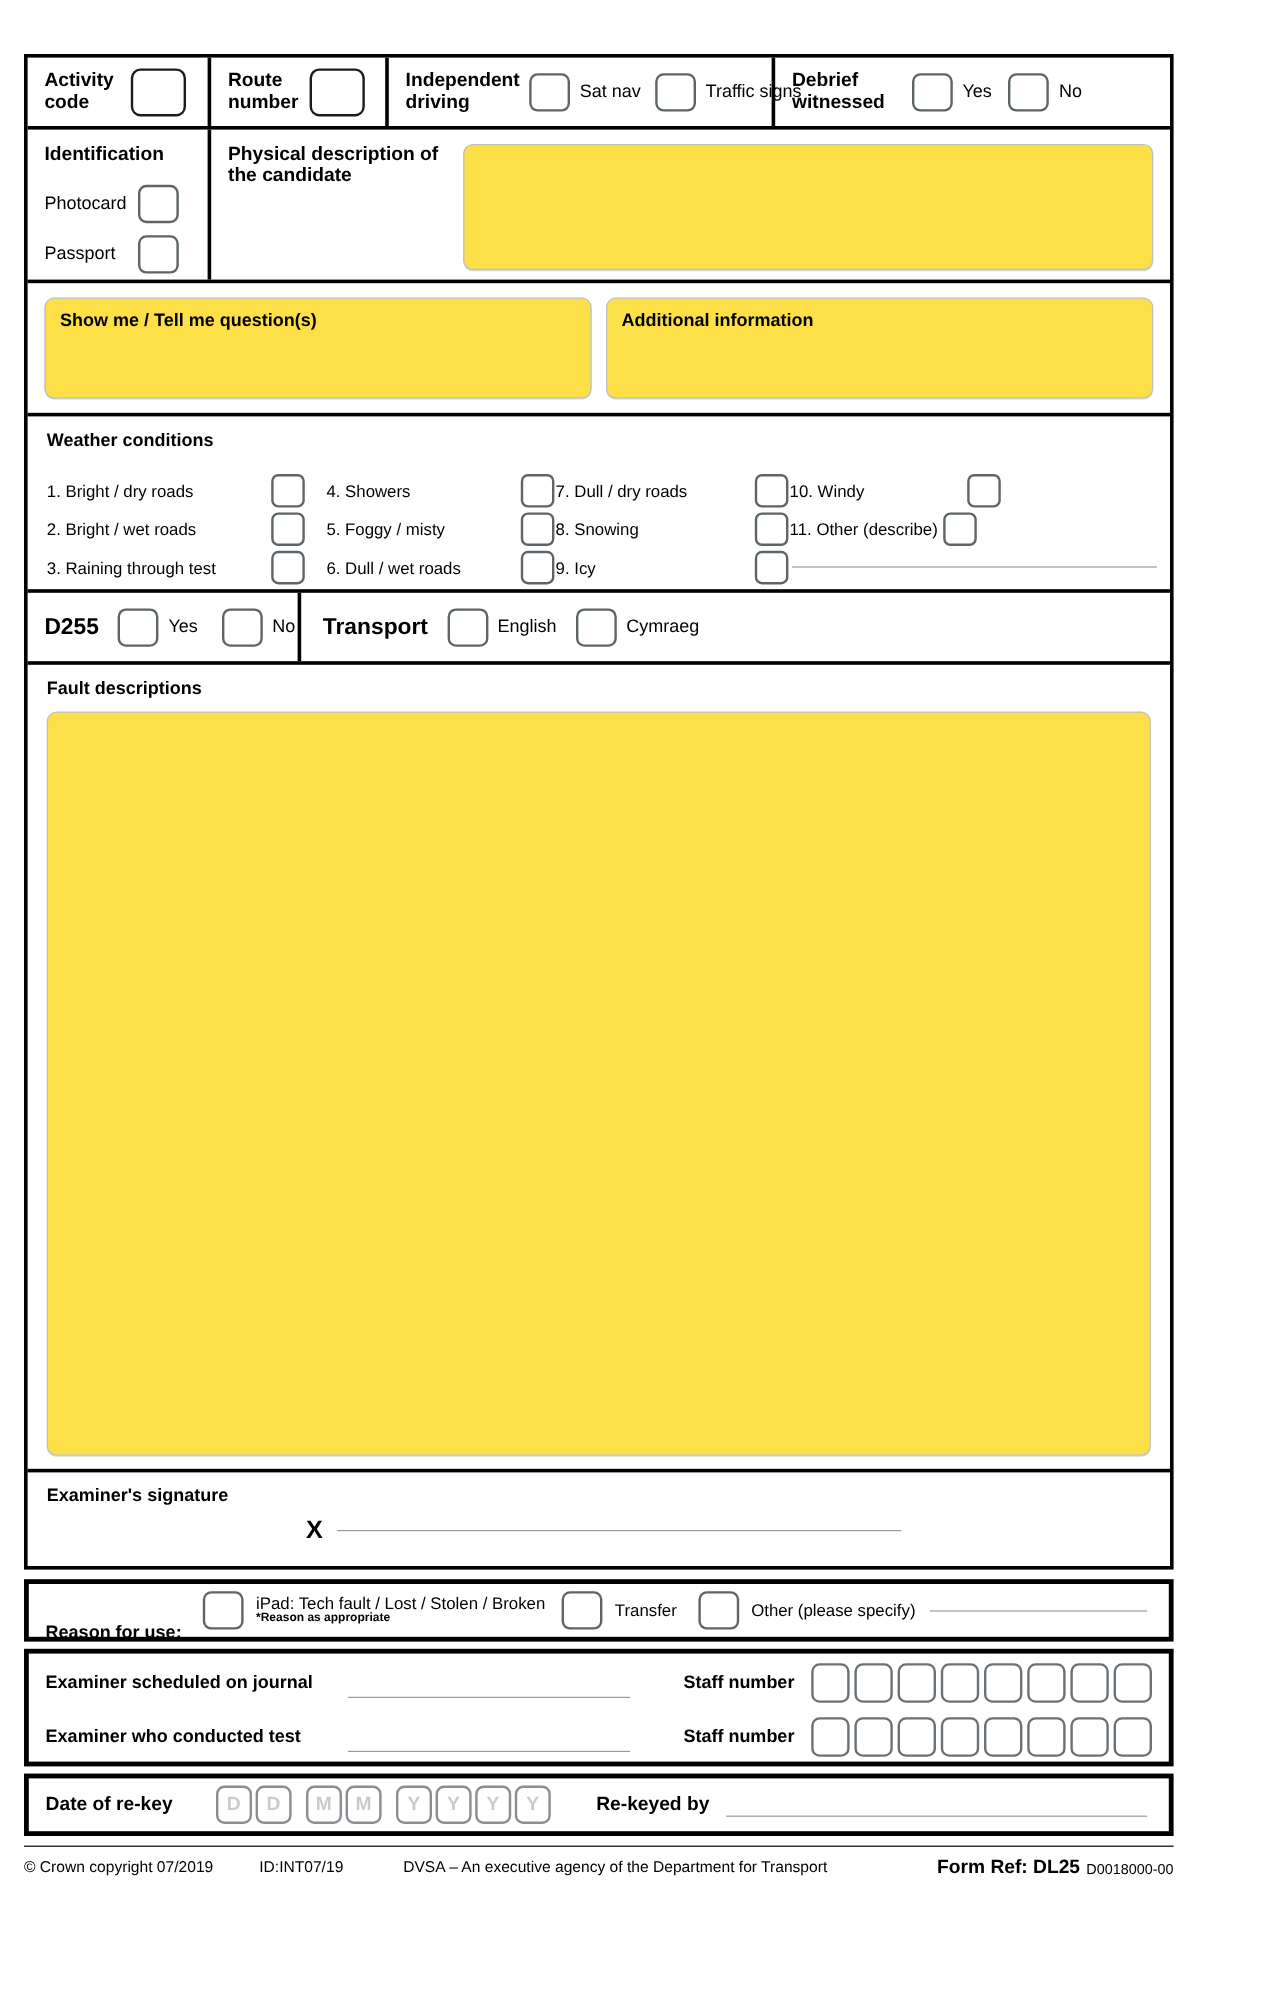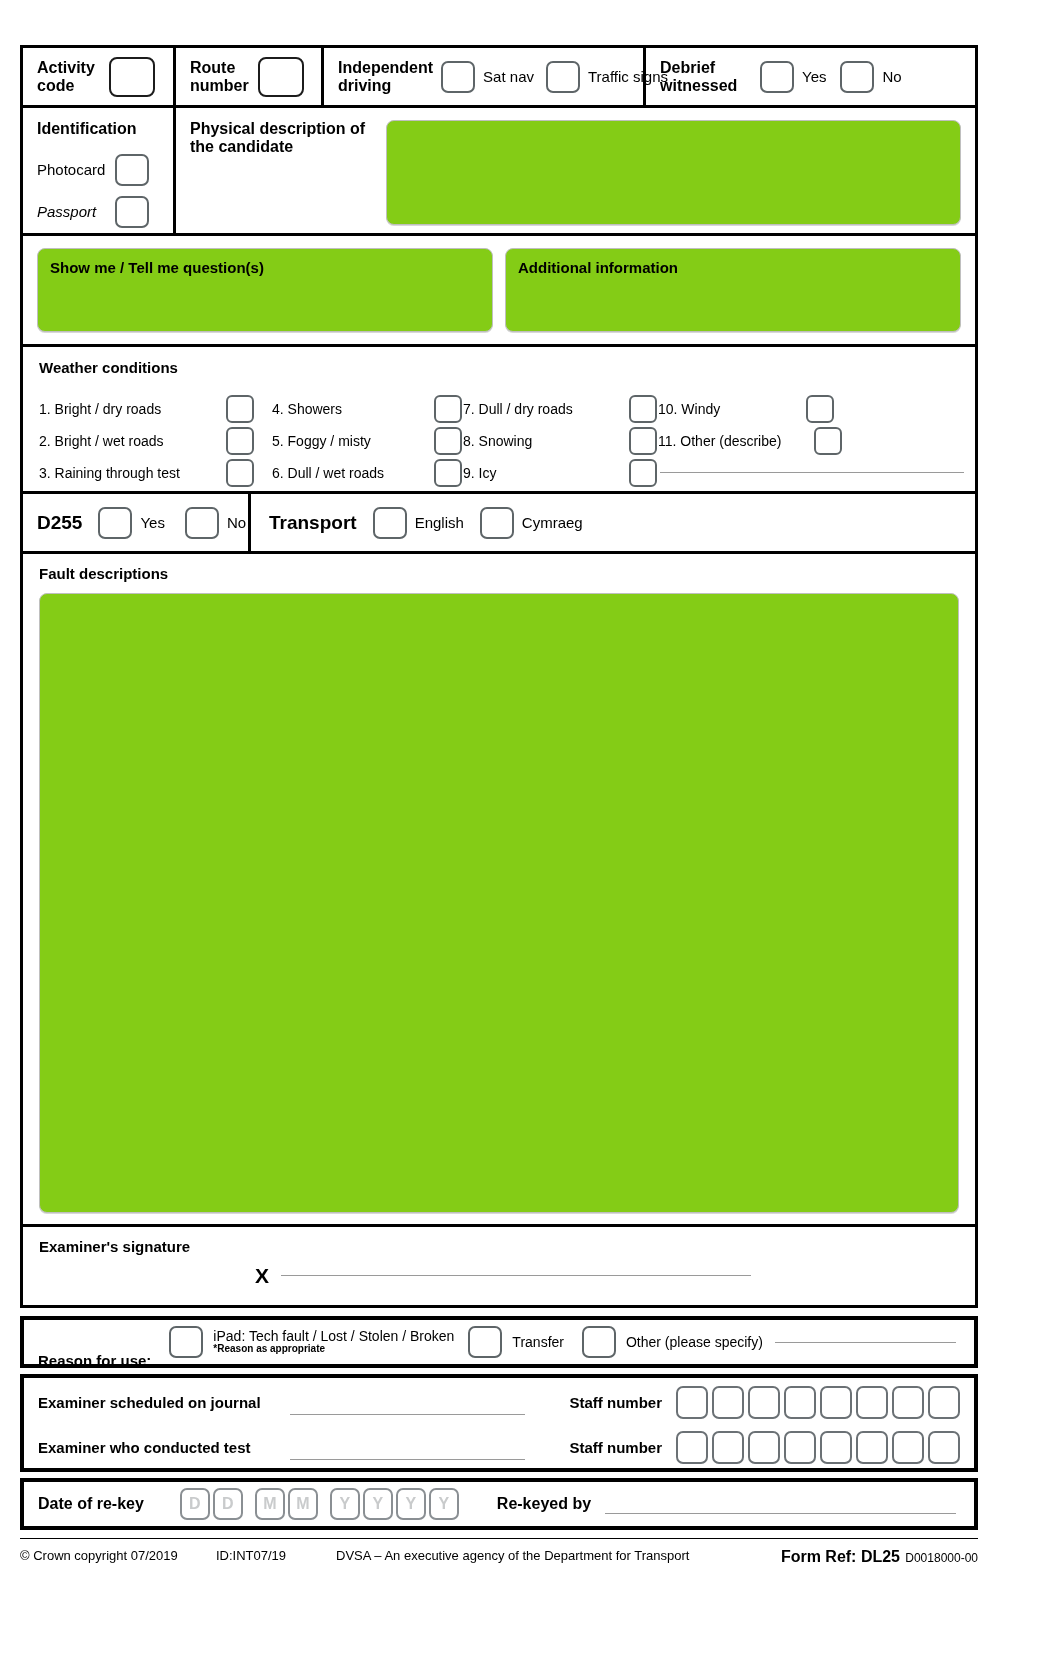--- a/index.html
+++ b/index.html
@@ -56,21 +56,21 @@
     width: 46px; height: 40px;
     border: 2.5px solid #1c1c1c;
     border-radius: 8px;
     background: #fff;
   }
 
   
   .bigbox {
     border: 1.5px solid #bfbfbf;
     border-radius: 8px;
-    background: #84cc16;
+    background: #fde047;
     box-shadow: 0 1px 0 #d8d8d8;
   }
   .boxtitle {
     font-size: 15px; font-weight: bold;
     padding: 10px 0 0 12px;
   }
 
   
   .wx-item { display: flex; align-items: center; font-size: 14px; }
   .wx-label { white-space: nowrap; }
@@ -142,21 +142,21 @@
     </div>
     <div class="hdiv" style="top:57px;"></div>
 
     <div style="position:absolute;left:0;top:60px;right:0;height:125px;">
       <div style="position:absolute;left:0;top:0;width:150px;height:100%;padding:12px 14px;">
         <div class="lbl2">Identification</div>
         <div class="row" style="margin-top:16px;">
           <span class="lbl-md" style="width:78px;">Photocard</span>
           <span class="cb lg"></span>
         </div>
-        <div class="row" style="margin-top:10px;font-style:italic;">
+        <div class="row" style="margin-top:10px;">
           <span class="lbl-md" style="width:78px;">Passport</span>
           <span class="cb lg"></span>
         </div>
       </div>
       <div class="vdiv" style="left:150px;"></div>
       <div style="position:absolute;left:153px;top:0;right:0;height:100%;padding:12px 14px;display:flex;">
         <div class="lbl2" style="width:190px;flex:0 0 auto;">Physical description of the candidate</div>
         <div class="bigbox" style="flex:1 1 auto;height:105px;margin-left:6px;"></div>
       </div>
     </div>
@@ -221,21 +221,21 @@
               <span class="cb"></span>
             </div>
         </div>
 
         <div style="position:absolute;left:619px;top:0;width:306px;">
           <div class="wx-item" style="height:32px;">
               <span class="wx-label" style="width:148px;">10. Windy</span>
               <span class="cb"></span>
             </div>
           <div class="wx-item" style="height:32px;">
-              <span class="wx-label" style="width:156px;">11. Other (describe)</span>
+              <span class="wx-label" style="width:128px;">11. Other (describe)</span>
               <span class="cb"></span>
             </div>
           <div class="wx-item" style="height:32px;padding-left:2px;">
               <span class="uline"></span>
             </div>
         </div>
         <div style="height:96px;"></div>
       </div>
     </div>
     <div class="hdiv" style="top:443px;"></div>

